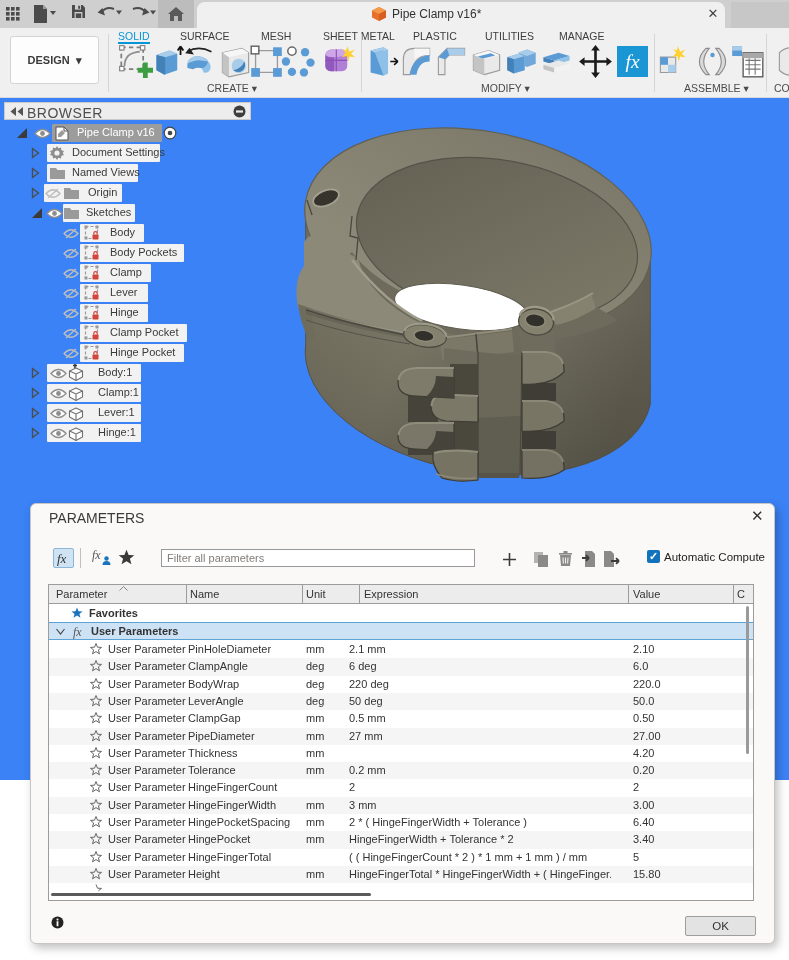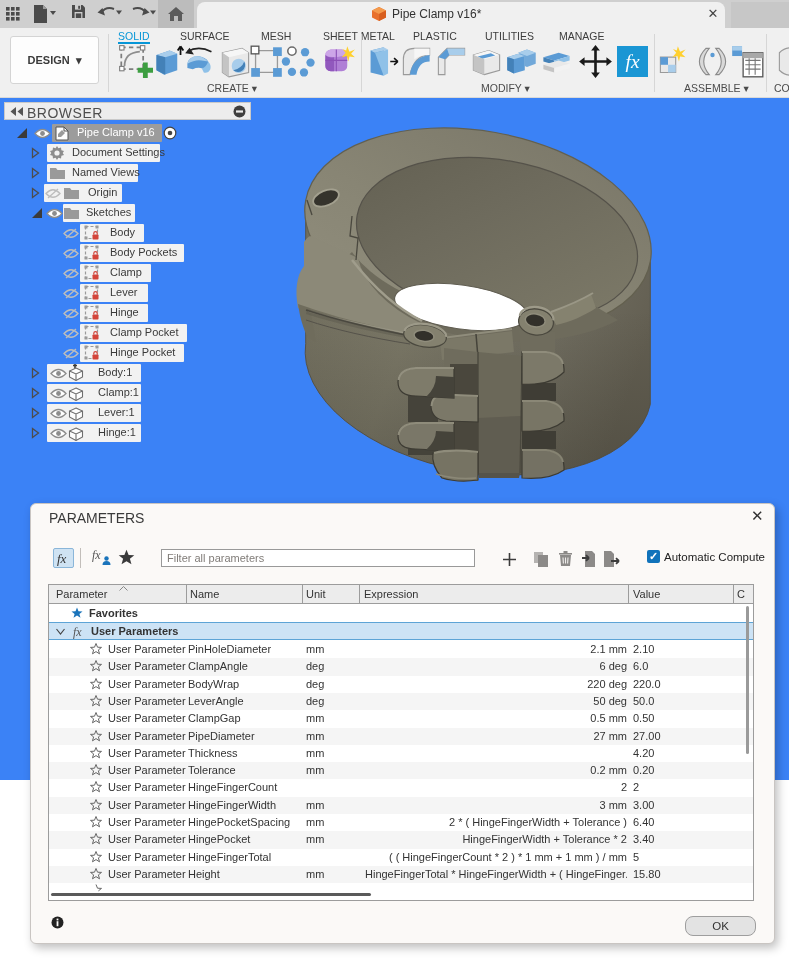--- a/index.html
+++ b/index.html
@@ -38,24 +38,24 @@
 #autotxt { position:absolute; left:633px; top:47px; font-size:11.5px; color:#222; }
 #acheck { position:absolute; left:616px; top:46px; width:13px; height:13px; background:#1073bb; border-radius:2px; color:#fff; font-size:11px; line-height:13px; text-align:center; font-weight:bold; }
 #tbl { position:absolute; left:17px; top:80px; width:706px; height:317px; background:#fff; border:1px solid #9c9c9c; }
 #thead { position:absolute; left:0; top:0; width:704px; height:19px; background:#ececec; border-bottom:1px solid #9c9c9c; }
 .thcell { position:absolute; top:3px; font-size:11px; color:#333; }
 .thb { position:absolute; top:0; width:1px; height:19px; background:#9c9c9c; }
 .trow { position:absolute; left:0; width:704px; height:17.3px; font-size:11px; color:#333; }
 .trow .c1 { position:absolute; left:59px; top:2px; }
 .trow .c2 { position:absolute; left:139px; top:2px; }
 .trow .c3 { position:absolute; left:257px; top:2px; }
-.trow .c4 { position:absolute; left:316px; top:2px; width:262px; white-space:nowrap; overflow:hidden;text-align:right; }
+.trow .c4 { position:absolute; left:300px; top:2px; width:262px; white-space:nowrap; overflow:hidden; }
 .trow .c5 { position:absolute; left:584px; top:2px; }
 .star { position:absolute; left:41px; top:2px; width:12px; height:12px; }
-#okbtn { position:absolute; left:654px; top:412px; width:71px; height:20px; background:#e3e3e3; border:1px solid #9e9e9e; border-radius:8px; font-size:11.5px; color:#333; text-align:center; line-height:18px; }
+#okbtn { position:absolute; left:654px; top:412px; width:71px; height:20px; background:#e3e3e3; border:1px solid #9e9e9e; border-radius:2px; font-size:11.5px; color:#333; text-align:center; line-height:18px; }
 </style>
 </head>
 <body>
 <div id="stage">
 
 <div id="topbar">
   <svg class="ticon" style="left:6px;top:7px" width="14" height="14" viewBox="0 0 14 14">
     <g fill="#4b4b4b">
       <rect x="0" y="0" width="3.6" height="3.6"></rect>
           <rect x="5" y="0" width="3.6" height="3.6"></rect>

